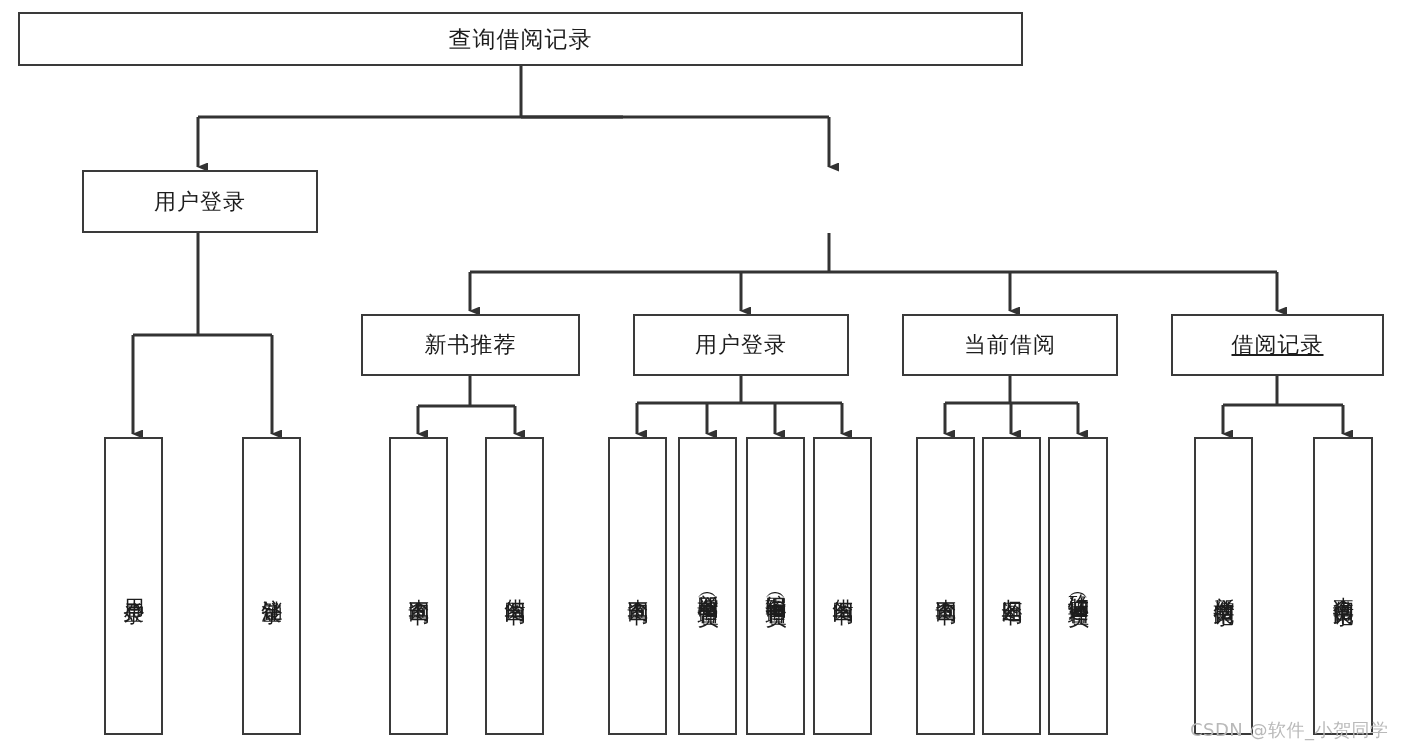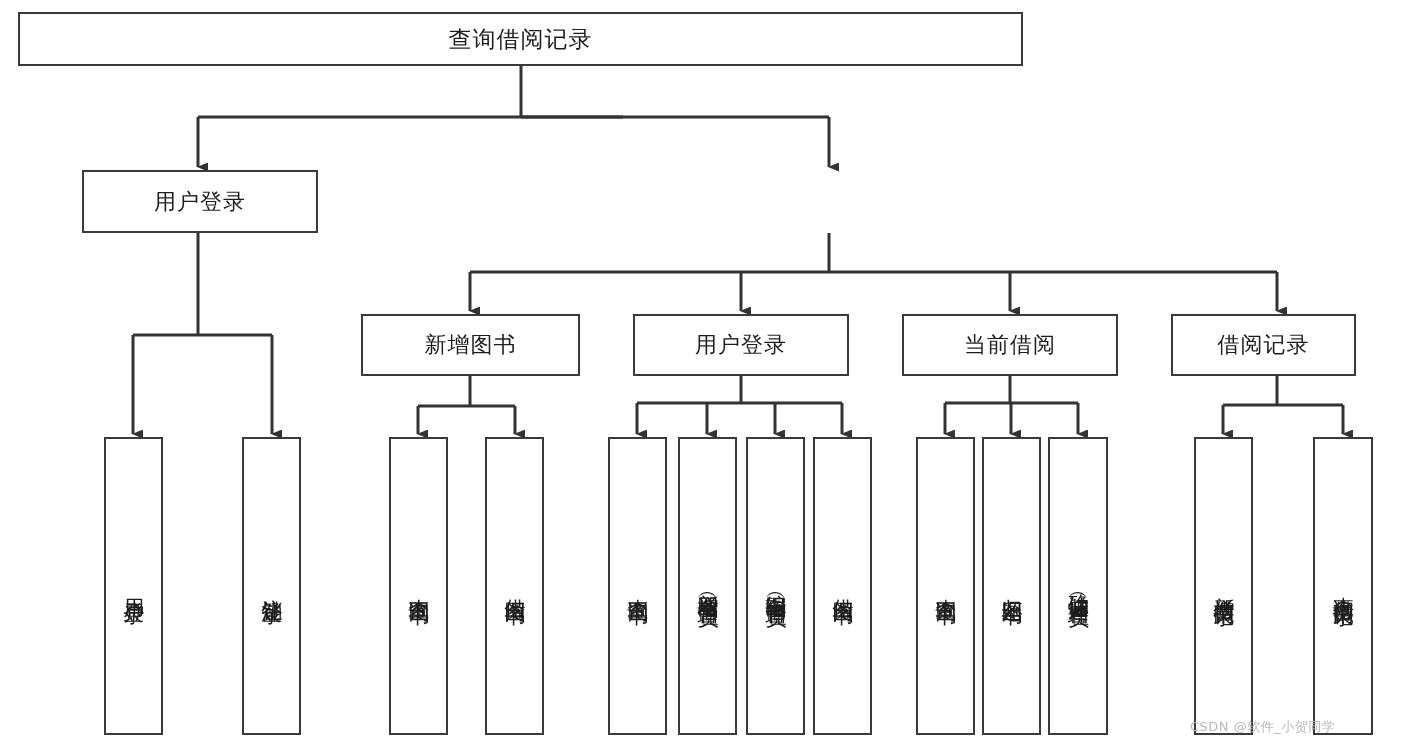--- a/index.html
+++ b/index.html
@@ -59,21 +59,21 @@
   .node.vert .label {
     writing-mode: vertical-rl;
     text-orientation: upright;
     font-size: 21px;
     line-height: 1.28;
     letter-spacing: 2px;
     white-space: nowrap;
   }
   .watermark {
     position: absolute;
-    font-size: 13px;
+    font-size: 18px;
     color: #b9b9b9;
     white-space: nowrap;
     letter-spacing: 0.5px;
   }
 </style>
 </head>
 <body>
 
 <div id="diagram-root">
 
@@ -130,29 +130,29 @@
 
   <div class="node horiz root" style="left:18px; top:12px; width:1005px; height:54px;">
     <span class="label">查询借阅记录</span>
   </div>
 
   <div class="node horiz" style="left:82px; top:170px; width:236px; height:63px;">
     <span class="label">用户登录</span>
   </div>
 
   <div class="node horiz" style="left:361px; top:314px; width:219px; height:62px;">
-    <span class="label">新增图书</span>
+    <span class="label">新书推荐</span>
   </div>
   <div class="node horiz" style="left:633px; top:314px; width:216px; height:62px;">
     <span class="label">用户登录</span>
   </div>
   <div class="node horiz" style="left:902px; top:314px; width:216px; height:62px;">
     <span class="label">当前借阅</span>
   </div>
-  <div class="node horiz" style="left:1171px; top:314px; width:185px; height:62px;">
+  <div class="node horiz" style="left:1171px; top:314px; width:213px; height:62px;text-decoration:underline;">
     <span class="label">借阅记录</span>
   </div>
 
   <div class="node vert" style="left:104px; top:437px; width:59px; height:298px;">
     <span class="label">用户登录</span>
   </div>
   <div class="node vert" style="left:242px; top:437px; width:59px; height:298px;">
     <span class="label">注销登录</span>
   </div>
 

